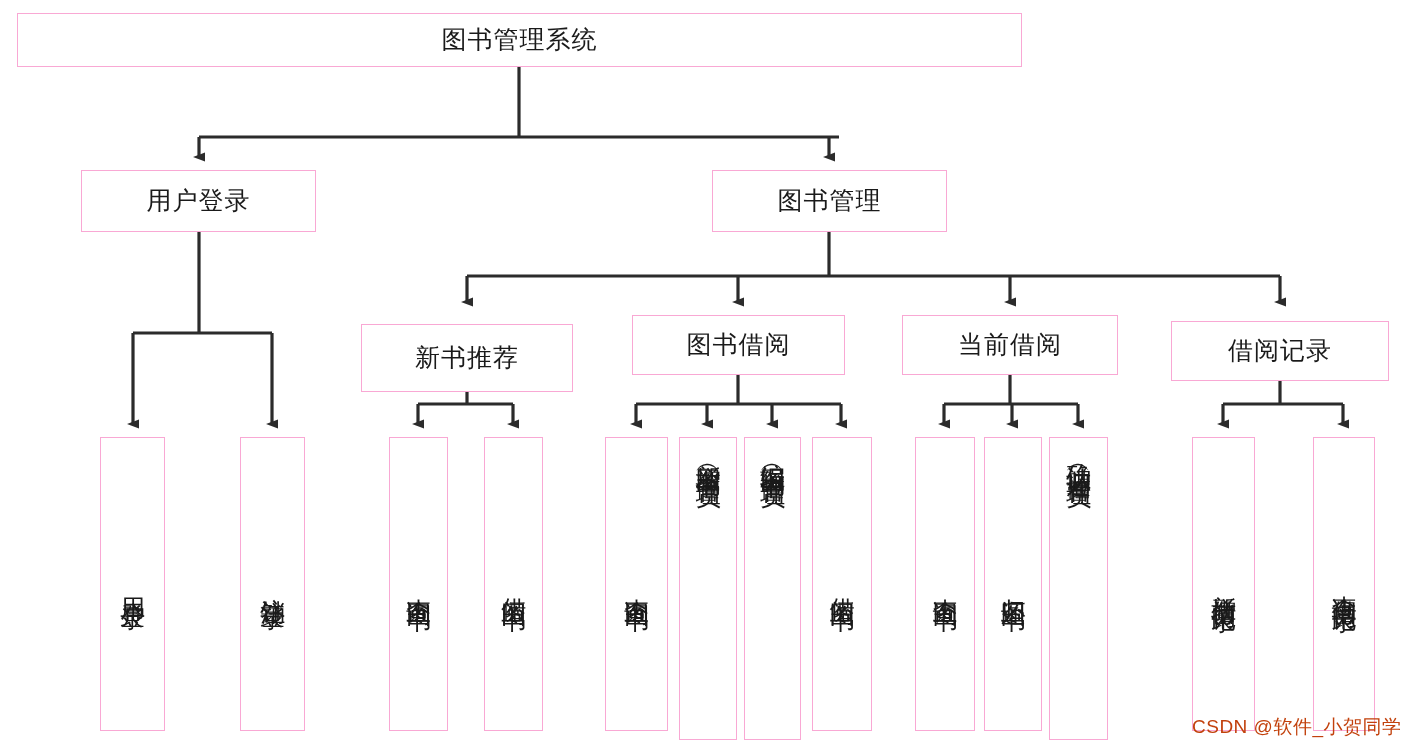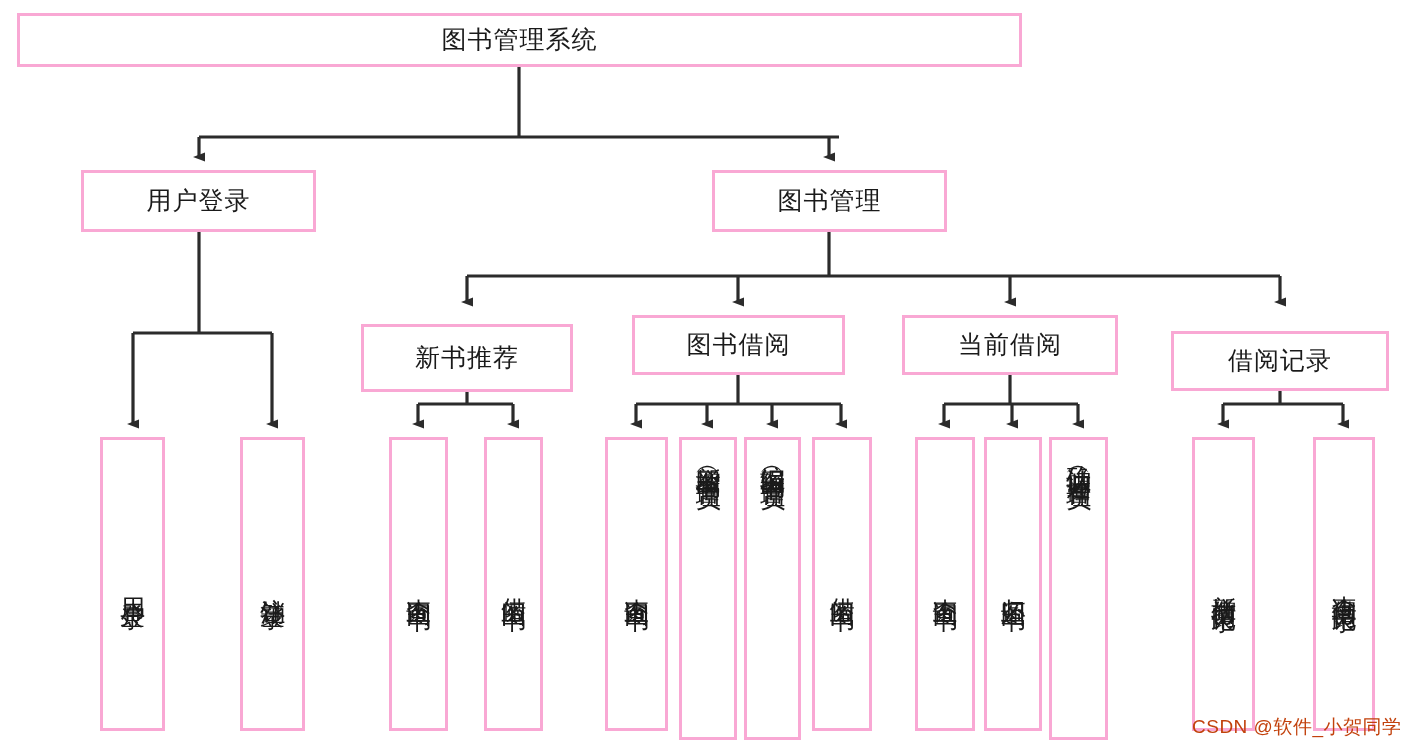--- a/index.html
+++ b/index.html
@@ -22,21 +22,21 @@
     left: 0;
     top: 0;
     width: 1405px;
     height: 747px;
     pointer-events: none;
   }
   .node {
     position: absolute;
     box-sizing: border-box;
     background: #ffffff;
-    border: 3px solid #f9a8d4;
+    border: 1px solid #f9a8d4;
     display: flex;
     align-items: center;
     justify-content: center;
     overflow: hidden;
   }
   .node-label {
     color: #1a1a1a;
     letter-spacing: 1px;
     white-space: nowrap;
     line-height: 1.18;
@@ -142,21 +142,21 @@
   </div>
 
   <div class="node horizontal" style="left:632px; top:315px; width:213px; height:60px;">
     <span class="node-label">图书借阅</span>
   </div>
 
   <div class="node horizontal" style="left:902px; top:315px; width:216px; height:60px;">
     <span class="node-label">当前借阅</span>
   </div>
 
-  <div class="node horizontal" style="left:1171px; top:331px; width:218px; height:60px;">
+  <div class="node horizontal" style="left:1171px; top:321px; width:218px; height:60px;">
     <span class="node-label">借阅记录</span>
   </div>
 
   <div class="node vertical centered" style="left:100px; top:437px; width:65px; height:294px;">
     <span class="node-label">用户登录</span>
   </div>
 
   <div class="node vertical centered" style="left:240px; top:437px; width:65px; height:294px;">
     <span class="node-label">注销登录</span>
   </div>

